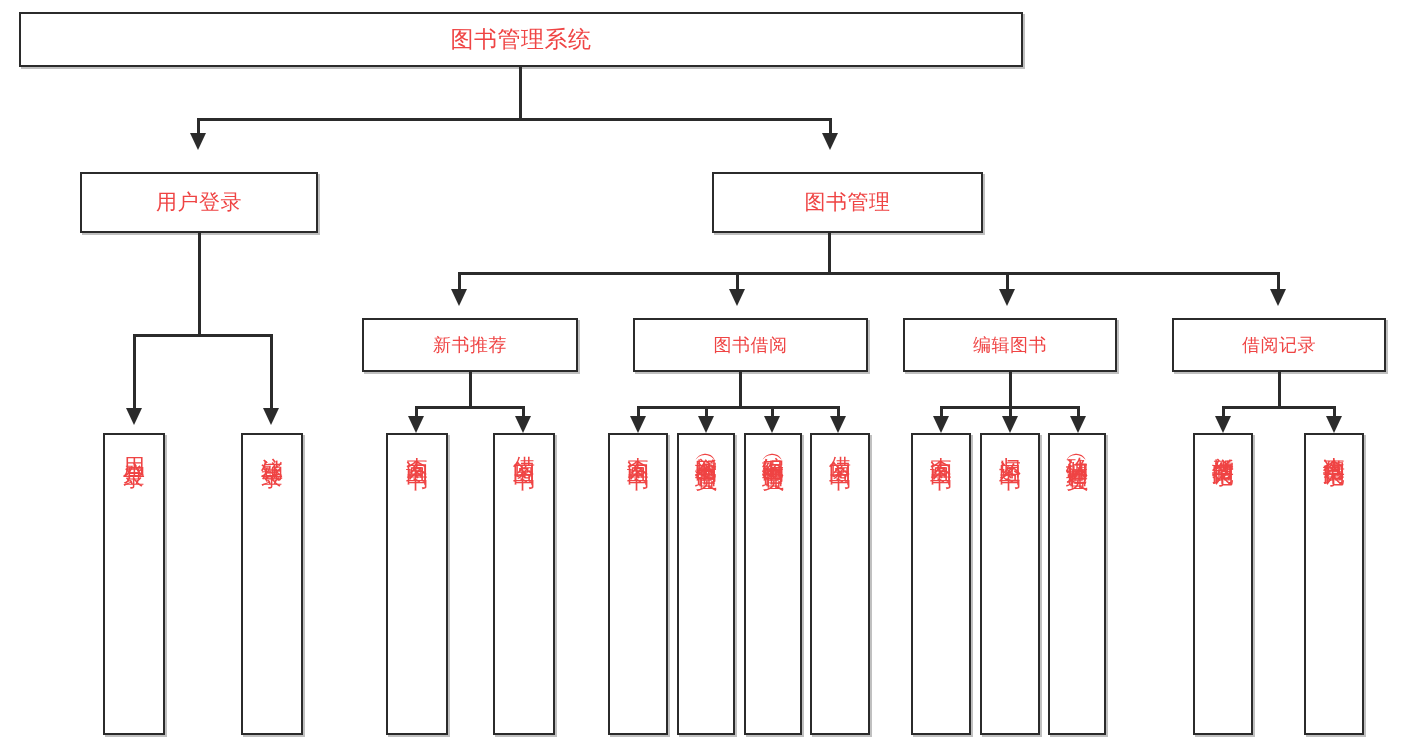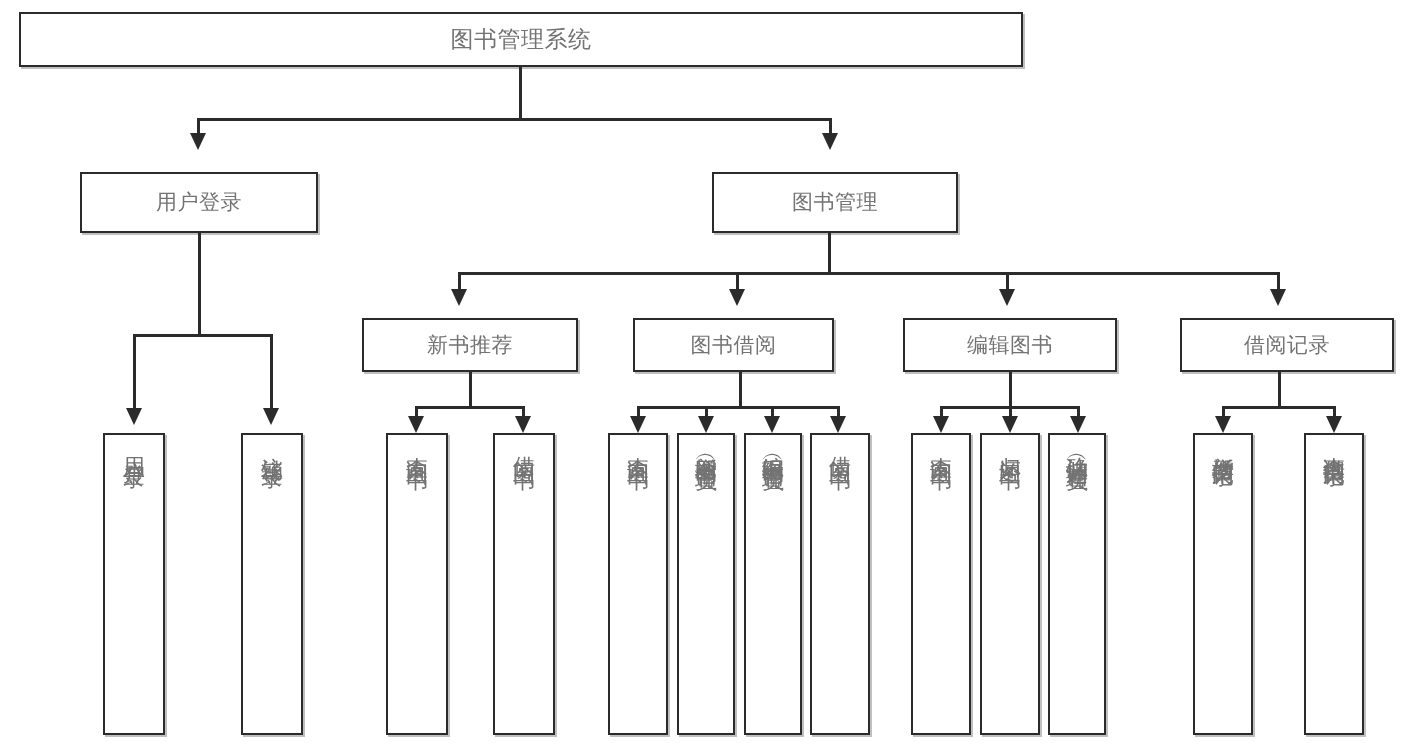--- a/index.html
+++ b/index.html
@@ -22,35 +22,35 @@
   
   .node {
     position: absolute;
     box-sizing: border-box;
     background: #ffffff;
     border: 2px solid #2b2b2b;
     box-shadow: 2px 2px 0 0 rgba(140,140,140,0.55);
     display: flex;
     align-items: center;
     justify-content: center;
-    color: #737373;
+    color: #ef4444;
   }
   .node .label {
     display: block;
     text-align: center;
     letter-spacing: 0.5px;
     line-height: 1.15;
   }
 
   
   .node.root .label { font-size: 23px; }
   
   .node.lvl2 .label { font-size: 21px; }
   
-  .node.lvl3 .label { font-size: 21px; }
+  .node.lvl3 .label { font-size: 18px; }
 
   
   .node.leaf {
     align-items: flex-start;
     justify-content: center;
   }
   .node.leaf .label {
     writing-mode: vertical-rl;
     text-orientation: upright;
     font-size: 22px;
@@ -102,21 +102,21 @@
   <div class="hline" style="left:197px; top:118px; width:635px;"></div>
   <div class="vline" style="left:197px; top:118px; width:3px; height:17px;"></div>
   <div class="vline" style="left:829px; top:118px; width:3px; height:17px;"></div>
   <div class="arrow" style="left:190px; top:133px;"></div>
   <div class="arrow" style="left:822px; top:133px;"></div>
 
   <div class="node lvl2" style="left:80px; top:172px; width:238px; height:61px;">
     <span class="label">用户登录</span>
   </div>
 
-  <div class="node lvl2" style="left:712px; top:172px; width:246px; height:61px;">
+  <div class="node lvl2" style="left:712px; top:172px; width:271px; height:61px;">
     <span class="label">图书管理</span>
   </div>
 
   <div class="vline" style="left:198px; top:233px; width:3px; height:103px;"></div>
   <div class="hline" style="left:133px; top:334px; width:140px;"></div>
   <div class="vline" style="left:133px; top:334px; width:3px; height:75px;"></div>
   <div class="vline" style="left:270px; top:334px; width:3px; height:75px;"></div>
   <div class="arrow" style="left:126px; top:408px;"></div>
   <div class="arrow" style="left:263px; top:408px;"></div>
 
@@ -127,27 +127,27 @@
   <div class="vline" style="left:1006px; top:272px; width:3px; height:18px;"></div>
   <div class="vline" style="left:1277px; top:272px; width:3px; height:18px;"></div>
   <div class="arrow" style="left:451px; top:289px;"></div>
   <div class="arrow" style="left:729px; top:289px;"></div>
   <div class="arrow" style="left:999px; top:289px;"></div>
   <div class="arrow" style="left:1270px; top:289px;"></div>
 
   <div class="node lvl3" style="left:362px; top:318px; width:216px; height:54px;">
     <span class="label">新书推荐</span>
   </div>
-  <div class="node lvl3" style="left:633px; top:318px; width:201px; height:54px;">
+  <div class="node lvl3" style="left:633px; top:318px; width:235px; height:54px;">
     <span class="label">图书借阅</span>
   </div>
   <div class="node lvl3" style="left:903px; top:318px; width:214px; height:54px;">
     <span class="label">编辑图书</span>
   </div>
-  <div class="node lvl3" style="left:1172px; top:318px; width:214px; height:54px;margin-left:8px;">
+  <div class="node lvl3" style="left:1172px; top:318px; width:214px; height:54px;">
     <span class="label">借阅记录</span>
   </div>
 
   <div class="vline" style="left:469px; top:372px; width:3px; height:37px;"></div>
   <div class="hline" style="left:415px; top:406px; width:110px;"></div>
   <div class="vline" style="left:415px; top:406px; width:3px; height:12px;"></div>
   <div class="vline" style="left:522px; top:406px; width:3px; height:12px;"></div>
   <div class="arrow" style="left:408px; top:416px;"></div>
   <div class="arrow" style="left:515px; top:416px;"></div>
 

